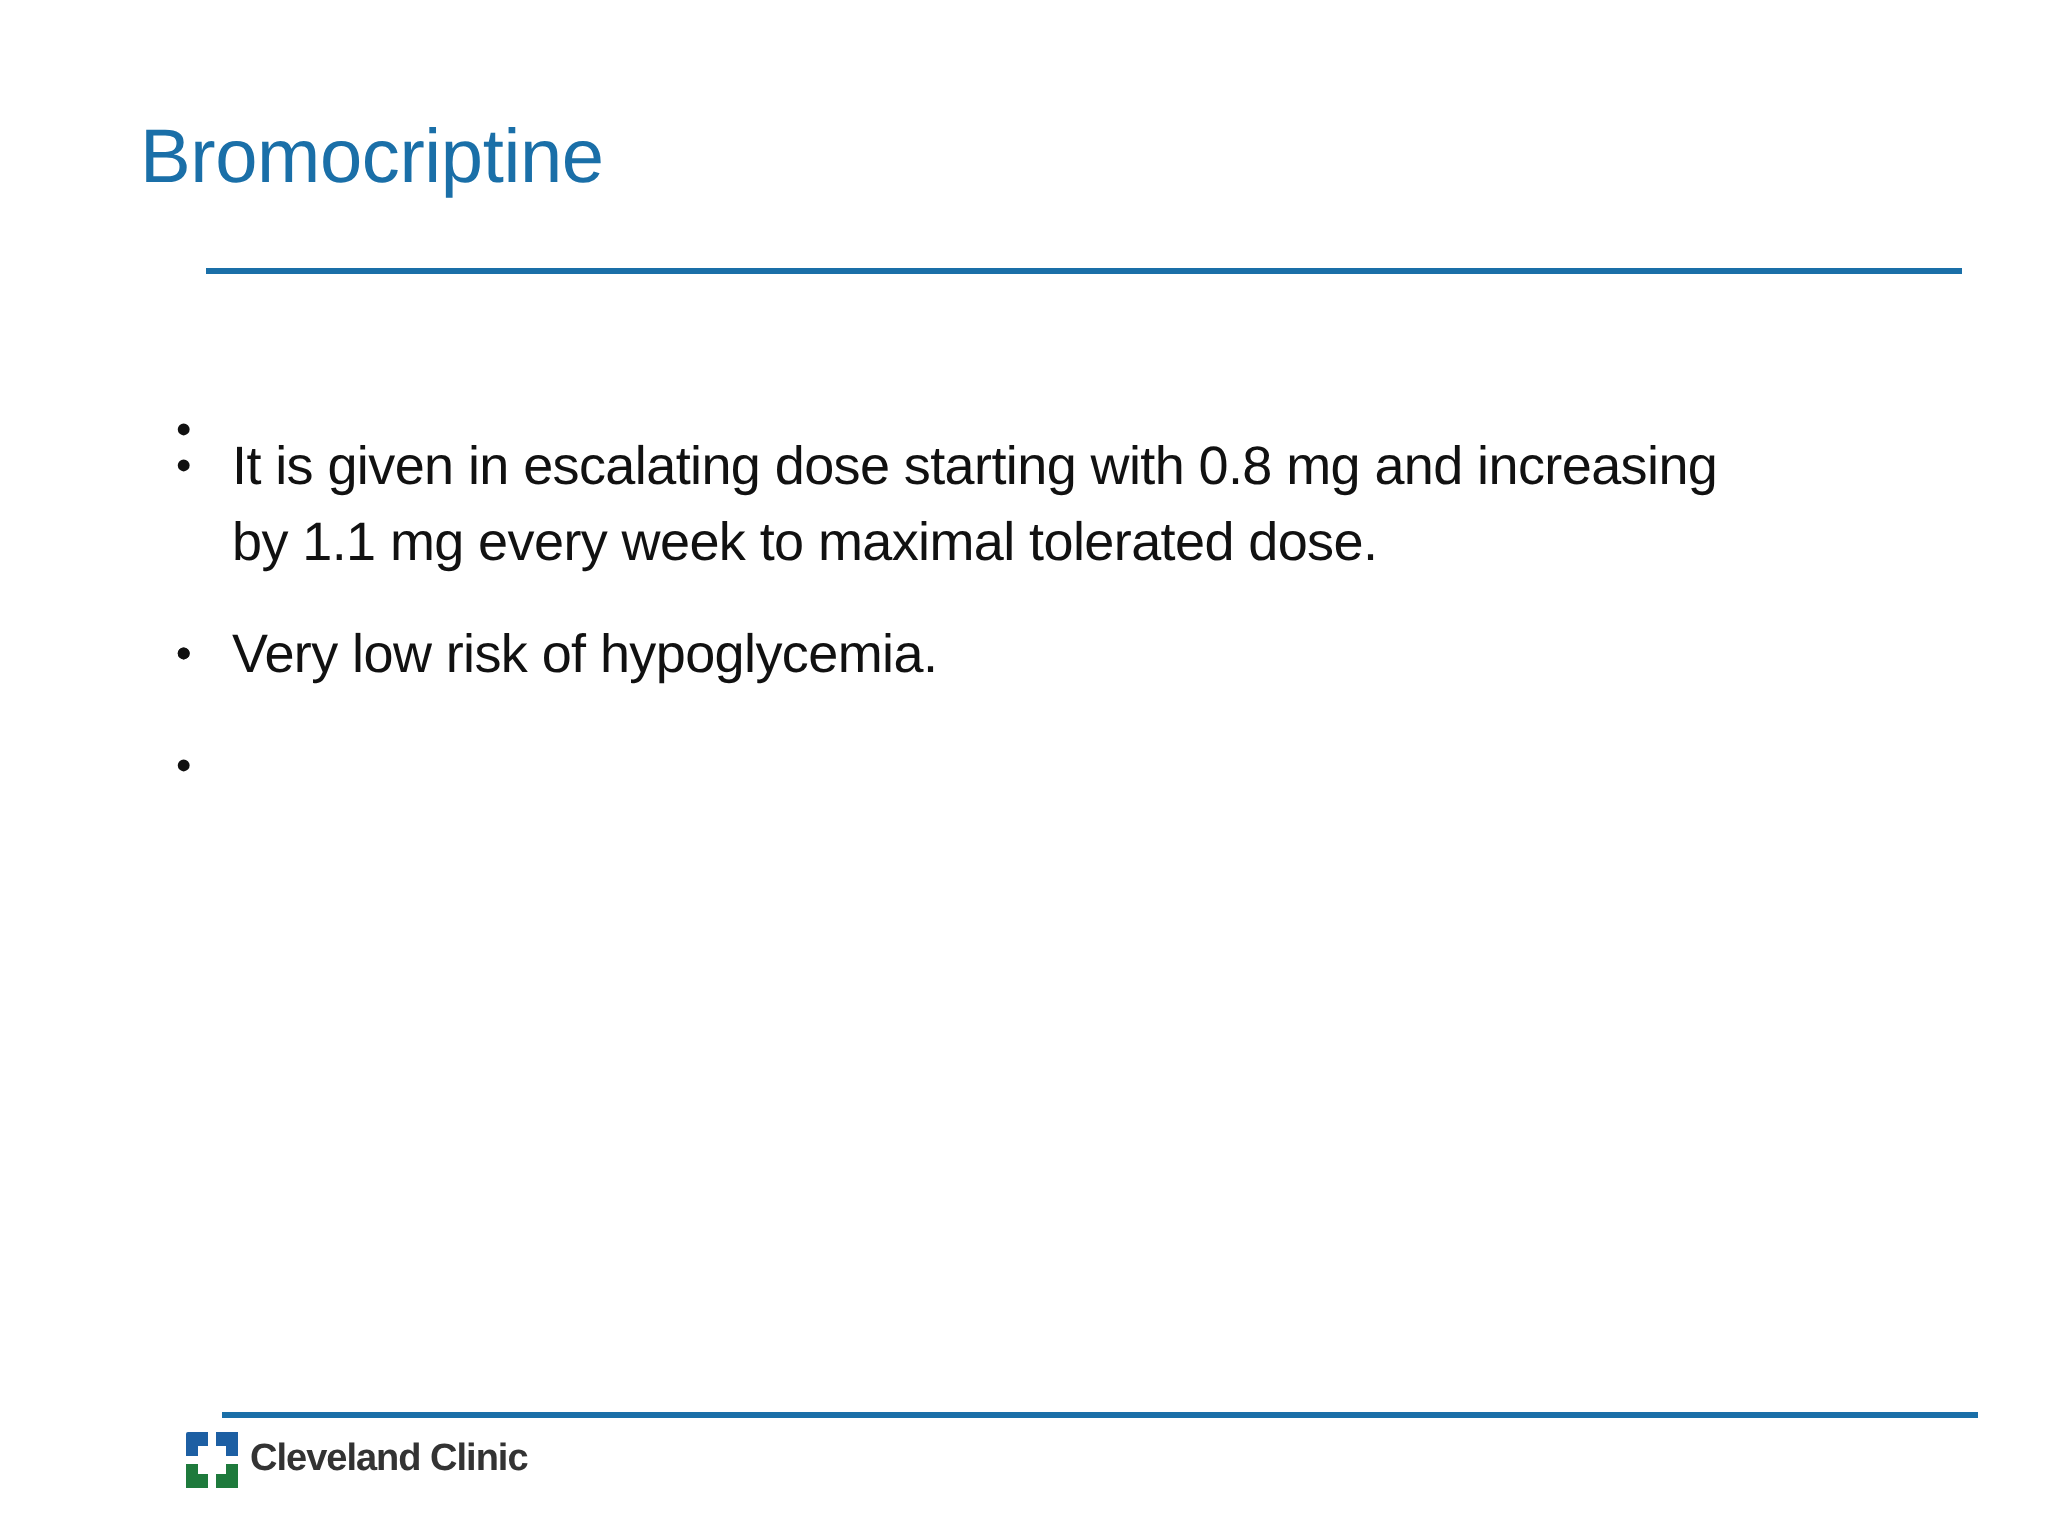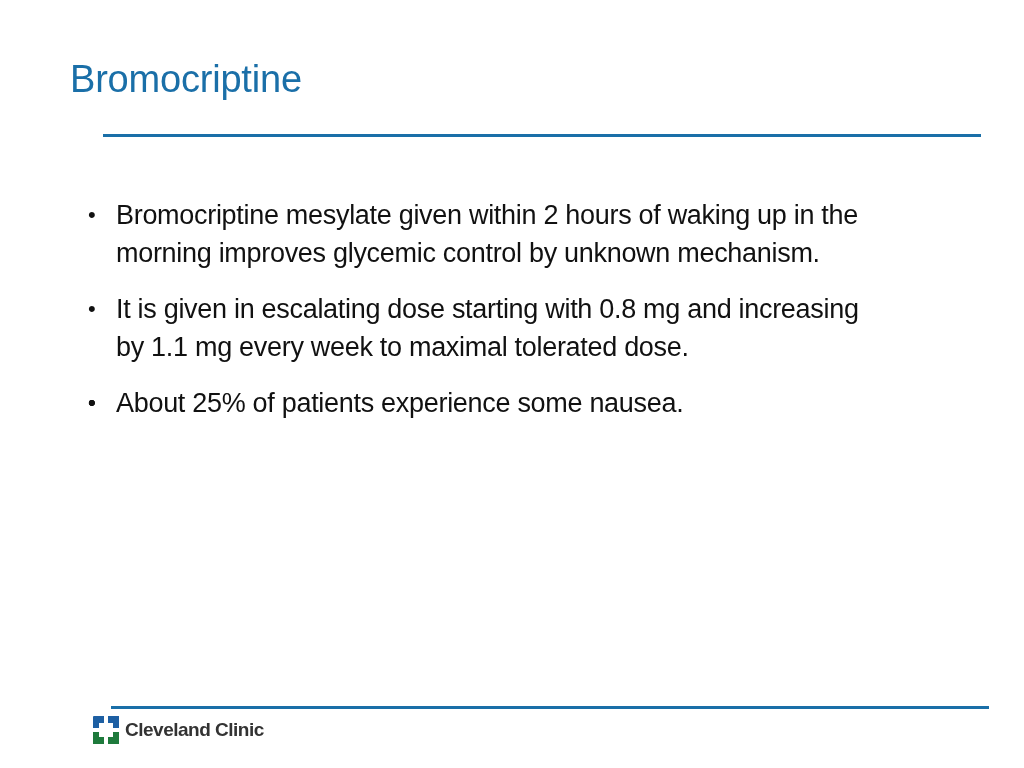--- a/index.html
+++ b/index.html
@@ -51,35 +51,34 @@
   </style>
 </head>
 <body>
 
 <div class="title">Bromocriptine</div>
 <div class="rule-top"></div>
 
 <ul class="bullets">
   <li class="bullet">
     <span class="dot">•</span>
-    <span>Bromocriptine mesylate given within 2 hours of waking up in the morning improves glycemic control by unknown mechanism.</span>
   </li>
   <li class="bullet">
     <span class="dot">•</span>
     <span>It is given in escalating dose starting with 0.8 mg and increasing by 1.1 mg every week to maximal tolerated dose.</span>
   </li>
   <li class="bullet">
     <span class="dot">•</span>
   </li>
   <li class="bullet">
     <span class="dot">•</span>
+    <span>Very low risk of hypoglycemia.</span>
   </li>
   <li class="bullet">
     <span class="dot">•</span>
-    <span>About 25% of patients experience some nausea.</span>
   </li>
 </ul>
 
 <div class="rule-bottom"></div>
 
 <div class="logo">
   <div class="logo-mark">
     <div class="q tl"></div>
       <div class="q tr"></div>
     <div class="q bl"></div>

